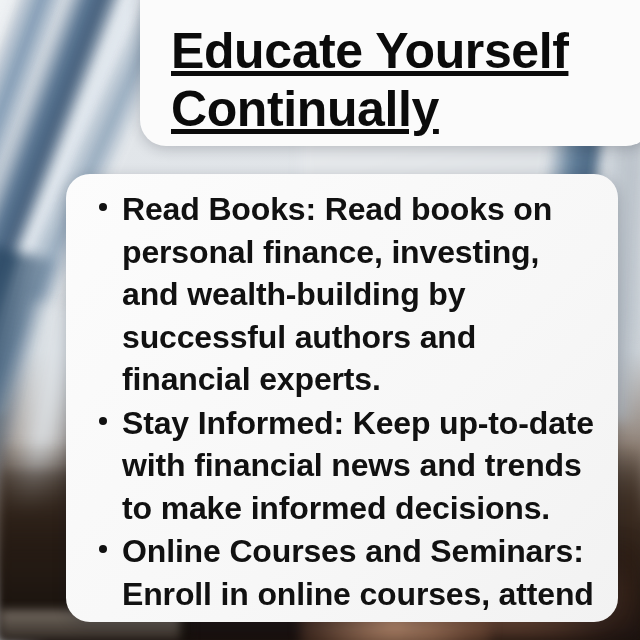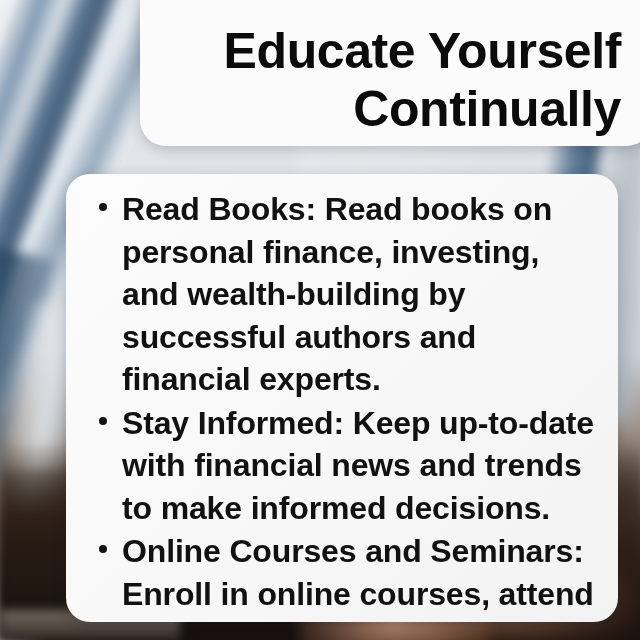--- a/index.html
+++ b/index.html
@@ -165,23 +165,24 @@
     justify-content: center;
     padding-bottom: 8px;
     box-sizing: border-box;
   }
   #title-text {
     font-size: 50px;
     font-weight: 700;
     line-height: 1.16;
     letter-spacing: -0.4px;
     color: #0b0b0b;
-    text-align: right;
+    text-align: left;
     margin: 0;
     width: 450px;
+    text-decoration: underline;
   }
 
   #body-card {
     left: 66px;
     top: 174px;
     width: 552px;
     height: 448px;
     border-radius: 24px;
     padding: 14px 18px 14px 20px;
     box-sizing: border-box;

